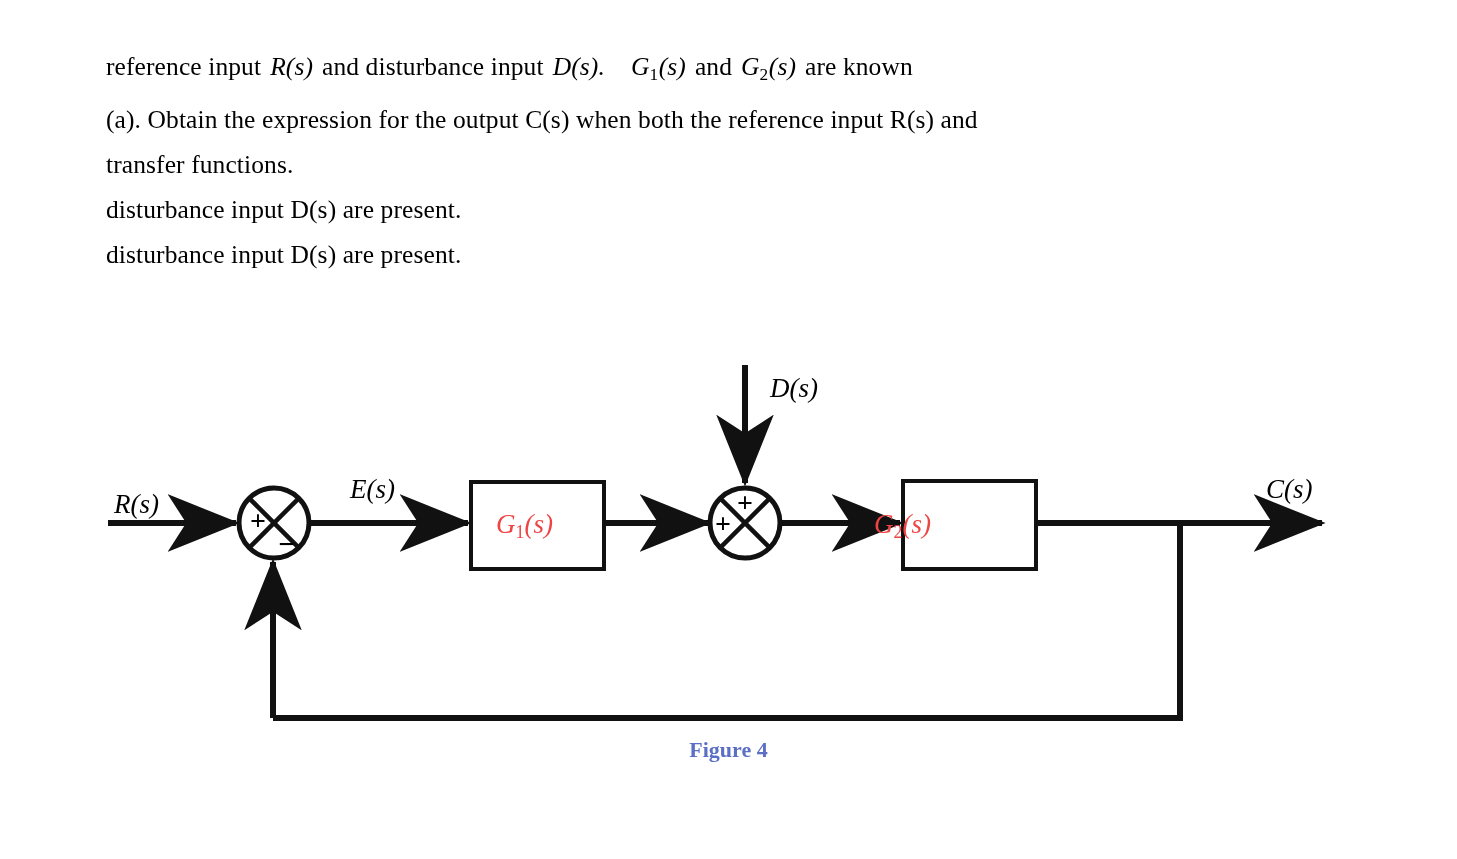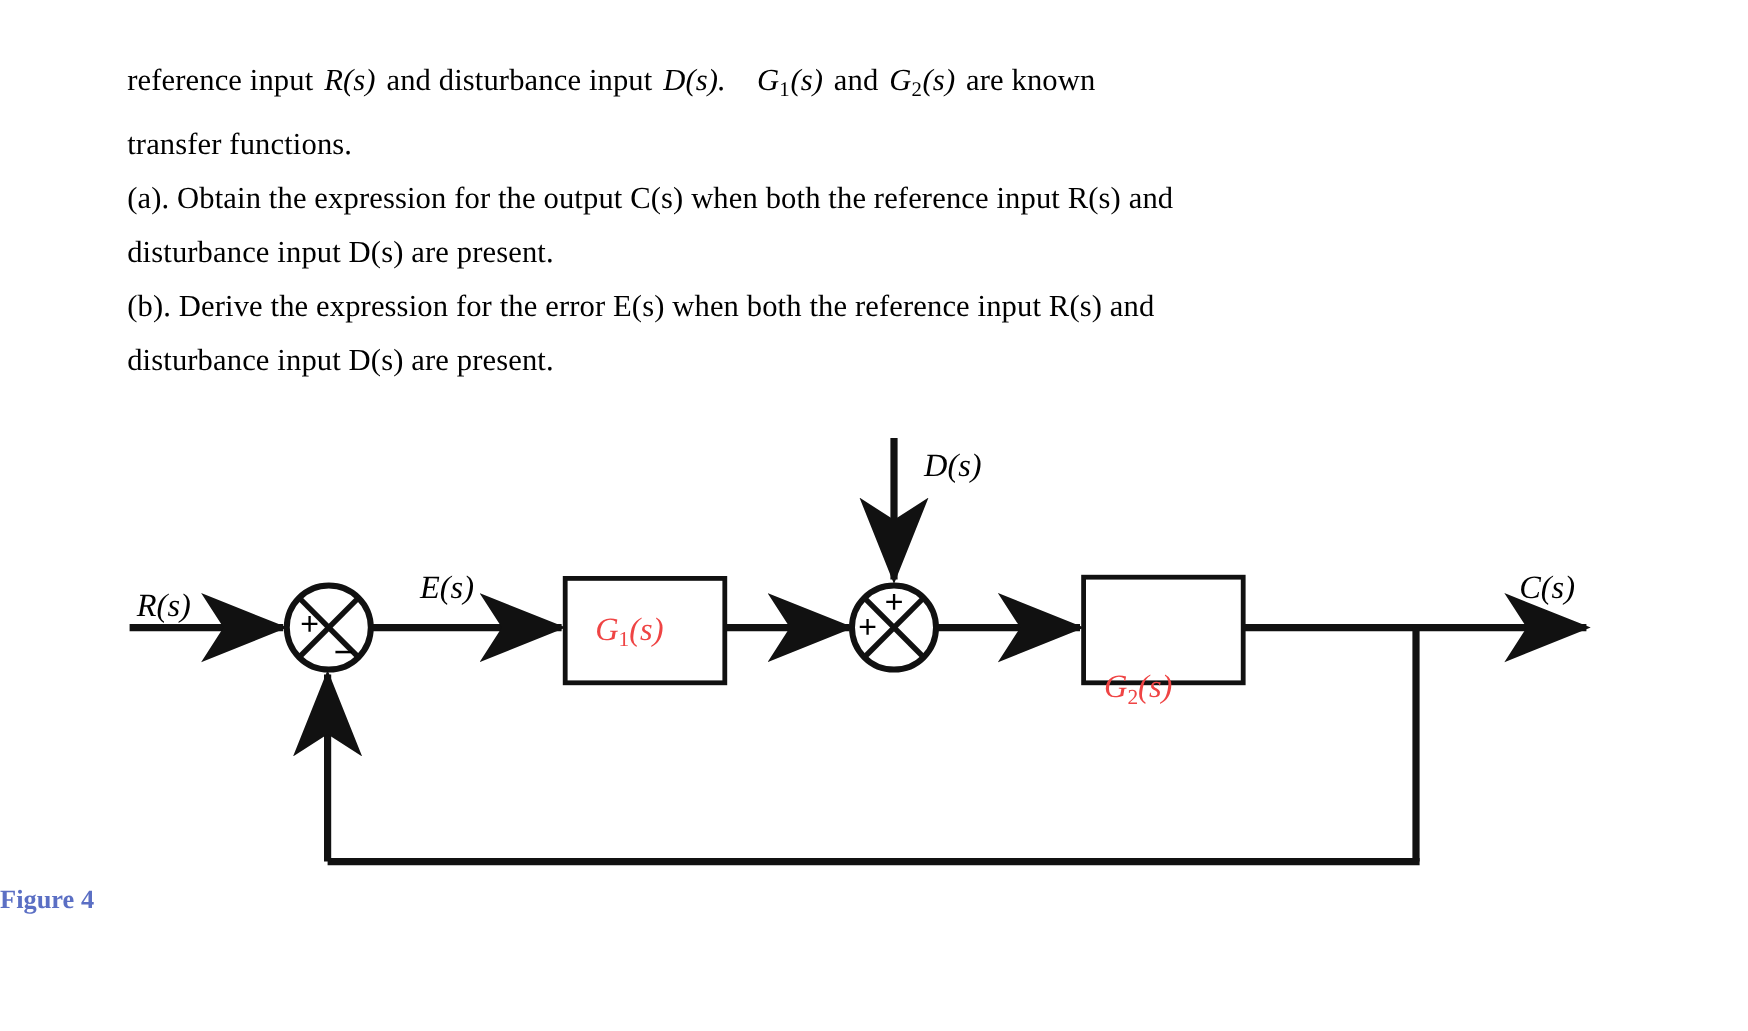--- a/index.html
+++ b/index.html
@@ -74,41 +74,41 @@
     font-style: normal;
     font-size: 0.66em;
     vertical-align: -0.3em;
   }
 
   #figure-caption {
     position: absolute;
     left: 0;
     top: 737px;
     width: 1457px;
+    text-align: center;
     font-weight: bold;
     font-size: 22px;
     font-family: "Liberation Serif", "DejaVu Serif", serif;
   }
 </style>
 </head>
 <body>
 
 <div id="question-text">
 
 
   <div class="q-line">
     <span>reference input</span><span class="sp"></span><span class="mi"><i>R</i>(<i>s</i>)</span><span class="sp"></span><span>and disturbance input</span><span class="sp"></span><span class="mi"><i>D</i>(<i>s</i>).</span><span class="sp-wide"></span><span class="mi"><i>G</i><sub>1</sub>(<i>s</i>)</span><span class="sp"></span><span>and</span><span class="sp"></span><span class="mi"><i>G</i><sub>2</sub>(<i>s</i>)</span><span class="sp"></span><span>are known</span>
   </div>
 
+  <div class="q-line">(a). Obtain the expression for the output C(s) when both the reference input R(s) and</div>
+
   <div class="q-line">transfer functions.</div>
-
-  <div class="q-line">(a). Obtain the expression for the output C(s) when both the reference input R(s) and</div>
   <div class="q-line">disturbance input D(s) are present.</div>
 
-  <div class="q-line">(b). Derive the expression for the error E(s) when both the reference input R(s) and</div>
   <div class="q-line">disturbance input D(s) are present.</div>
 </div>
 
 <div id="diagram">
   <svg width="1457" height="859" viewBox="0 0 1457 859" xmlns="http://www.w3.org/2000/svg">
     <defs>
       <marker id="arrowR" viewBox="0 0 12 10" refX="11.4" refY="5" markerWidth="12" markerHeight="10" orient="auto-start-reverse">
         <path d="M0,0.2 L12,5 L0,9.8 L3.1,5 Z" fill="#111111"></path>
       </marker>
       <marker id="arrowD" viewBox="0 0 12 10" refX="11.4" refY="5" markerWidth="12" markerHeight="10" orient="auto-start-reverse">
@@ -154,15 +154,15 @@
 
 <div class="sig-label" style="left:737px; top:487px; font-size:28px; font-style:normal; font-weight:600;">+</div>
 <div class="sig-label" style="left:715px; top:508px; font-size:28px; font-style:normal; font-weight:600;">+</div>
 
 <div class="sig-label" style="left:114px; top:474px;margin-top:15px;"><i>R</i>(<i>s</i>)</div>
 <div class="sig-label" style="left:350px; top:474px;font-family:Liberation Serif, serif;"><i>E</i>(<i>s</i>)</div>
 <div class="sig-label" style="left:770px; top:373px;"><i>D</i>(<i>s</i>)</div>
 <div class="sig-label" style="left:1266px; top:474px;"><i>C</i>(<i>s</i>)</div>
 
 <div class="blk-label" style="left:496px; top:509px;"><i>G</i><sub>1</sub>(<i>s</i>)</div>
-<div class="blk-label" style="left:920px; top:509px;margin-top:48px;"><i>G</i><sub>2</sub>(<i>s</i>)</div>
+<div class="blk-label" style="left:874px; top:509px;"><i>G</i><sub>2</sub>(<i>s</i>)</div>
 
 <div id="figure-caption" style="color: rgb(91, 111, 196);">Figure 4</div>
 
 </body></html>

